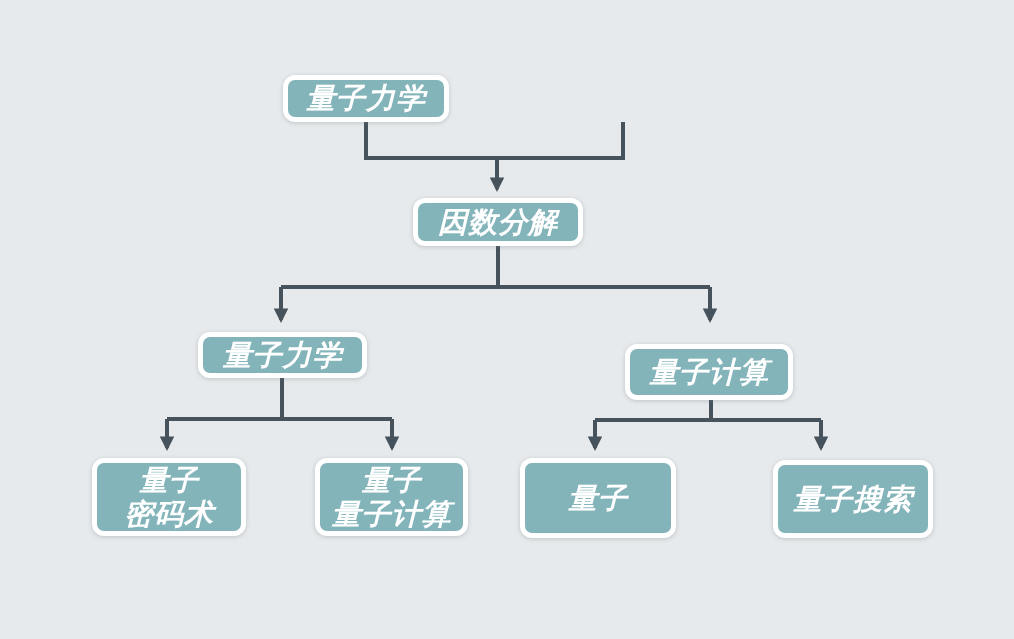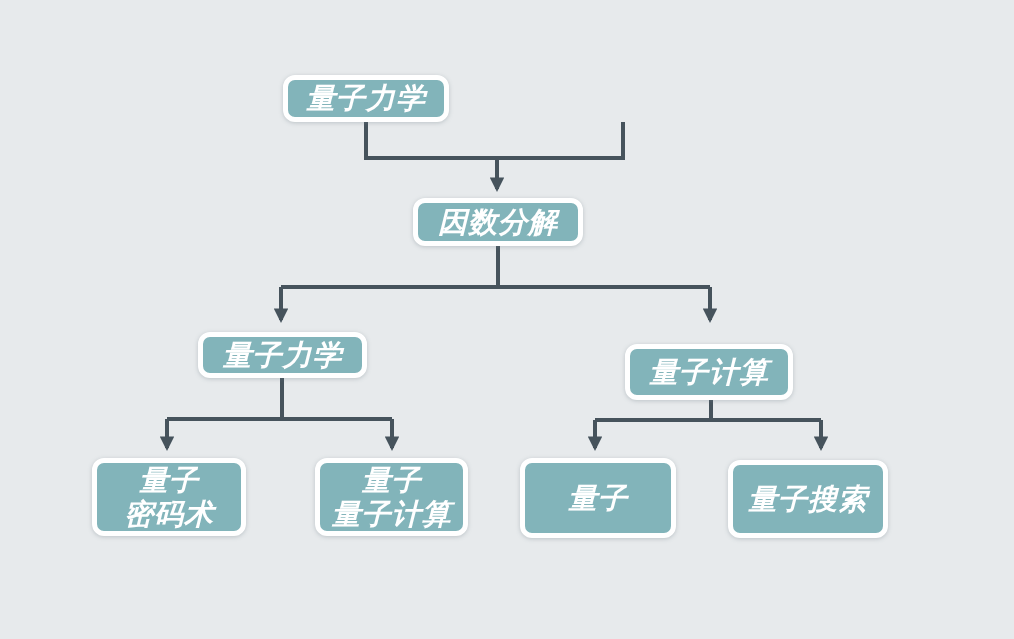--- a/index.html
+++ b/index.html
@@ -97,17 +97,17 @@
 
   <div class="node" style="left:315px; top:458px; width:153px; height:78px;">
     <span class="line">量子</span>
     <span class="line">量子计算</span>
   </div>
 
   <div class="node" style="left:520px; top:458px; width:156px; height:80px;">
     <span class="line">量子</span>
   </div>
 
-  <div class="node" style="left:728px; top:460px; width:160px; height:78px;">
+  <div class="node" style="left:773px; top:460px; width:160px; height:78px;">
     <span class="line">量子搜索</span>
   </div>
 
 </div>
 
 </body></html>

